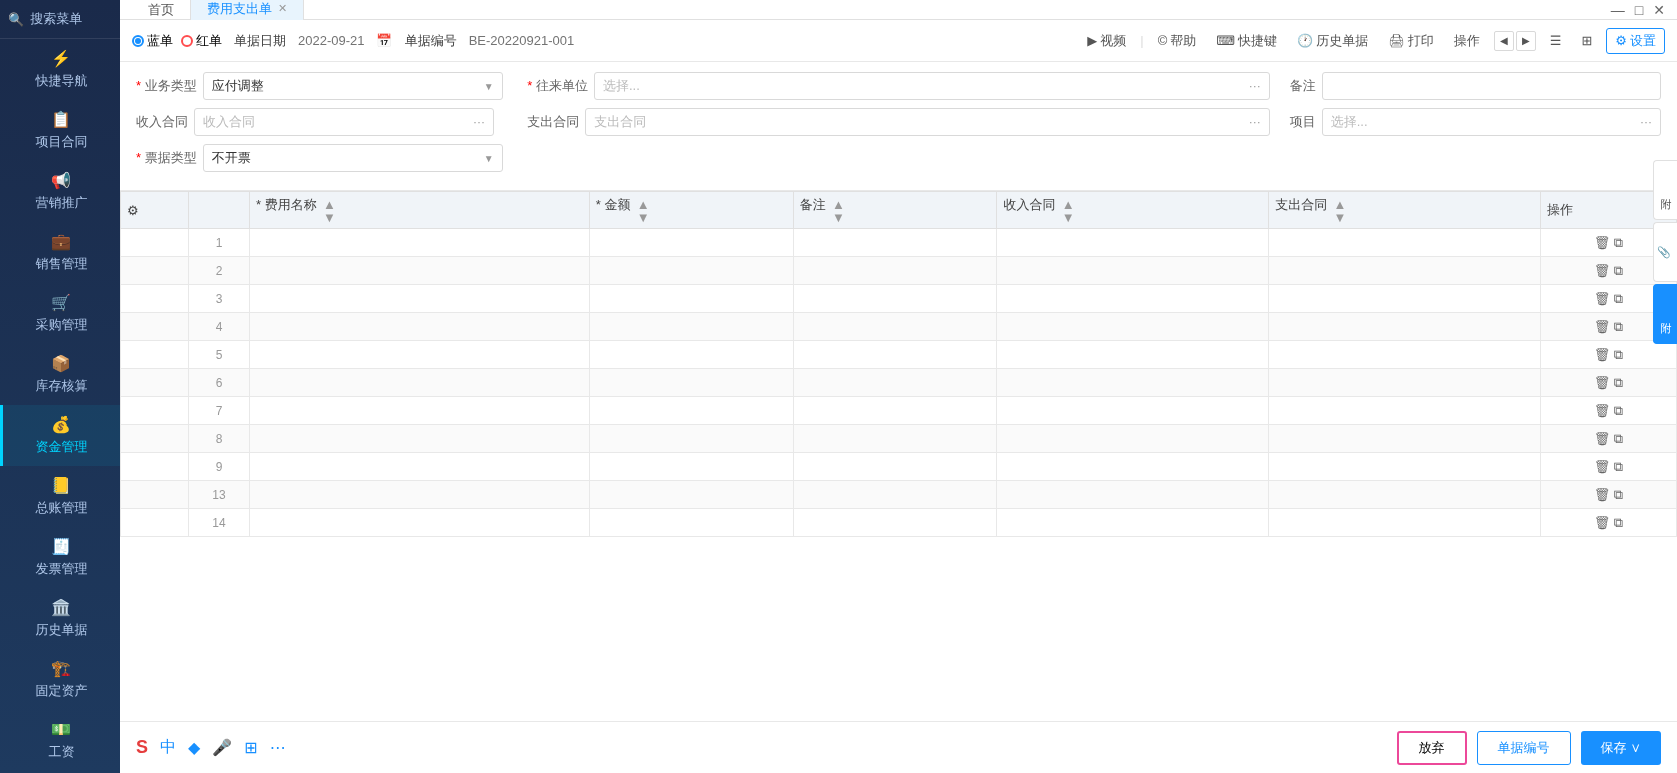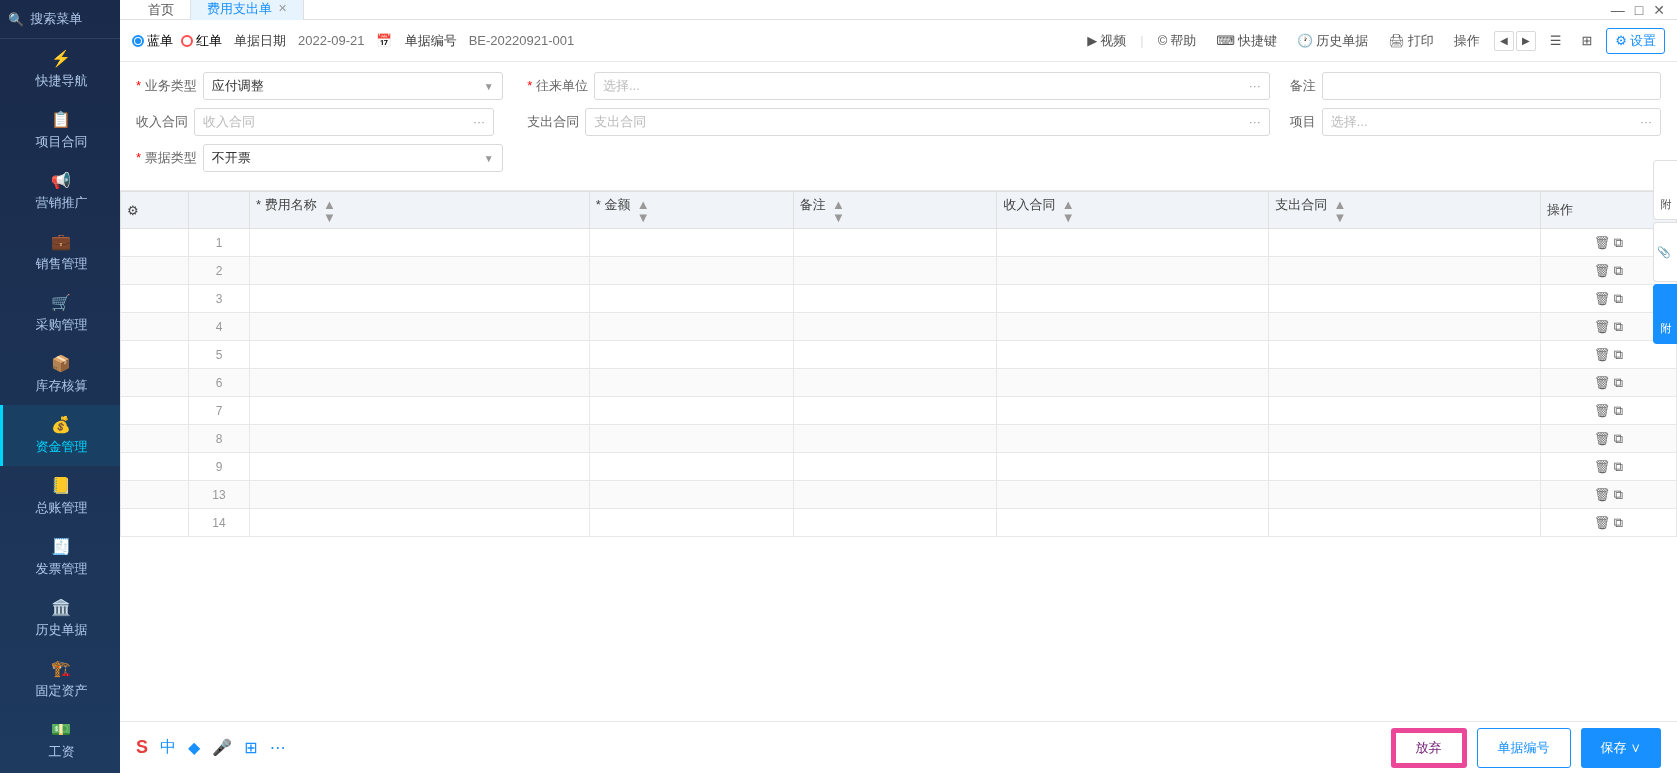--- a/index.html
+++ b/index.html
@@ -198,22 +198,22 @@
       align-items: center;
       justify-content: space-between;
       background: #fff;
       border-top: 1px solid #e8e8e8;
       padding: 8px 16px;
       height: 52px;
     }
     .bottom-icons { display: flex; align-items: center; gap: 12px; }
     .bottom-actions { display: flex; gap: 10px; }
     .btn-discard {
-      padding: 6px 20px; border: 5px solid #ec4899; background: #fff;
-      color: #701a75; border-radius: 3px; cursor: pointer; font-size: 13px;
+      padding: 6px 20px; border: 2px solid #ec4899; background: #fff;
+      color: #000000; border-radius: 3px; cursor: pointer; font-size: 13px;
     }
     .btn-draft {
       padding: 6px 20px; border: 1px solid #1890ff; background: #fff;
       color: #1890ff; border-radius: 3px; cursor: pointer; font-size: 13px;
     }
     .btn-save {
       padding: 6px 20px; background: #1890ff; color: #fff;
       border: none; border-radius: 3px; cursor: pointer; font-size: 13px;
     }
 

